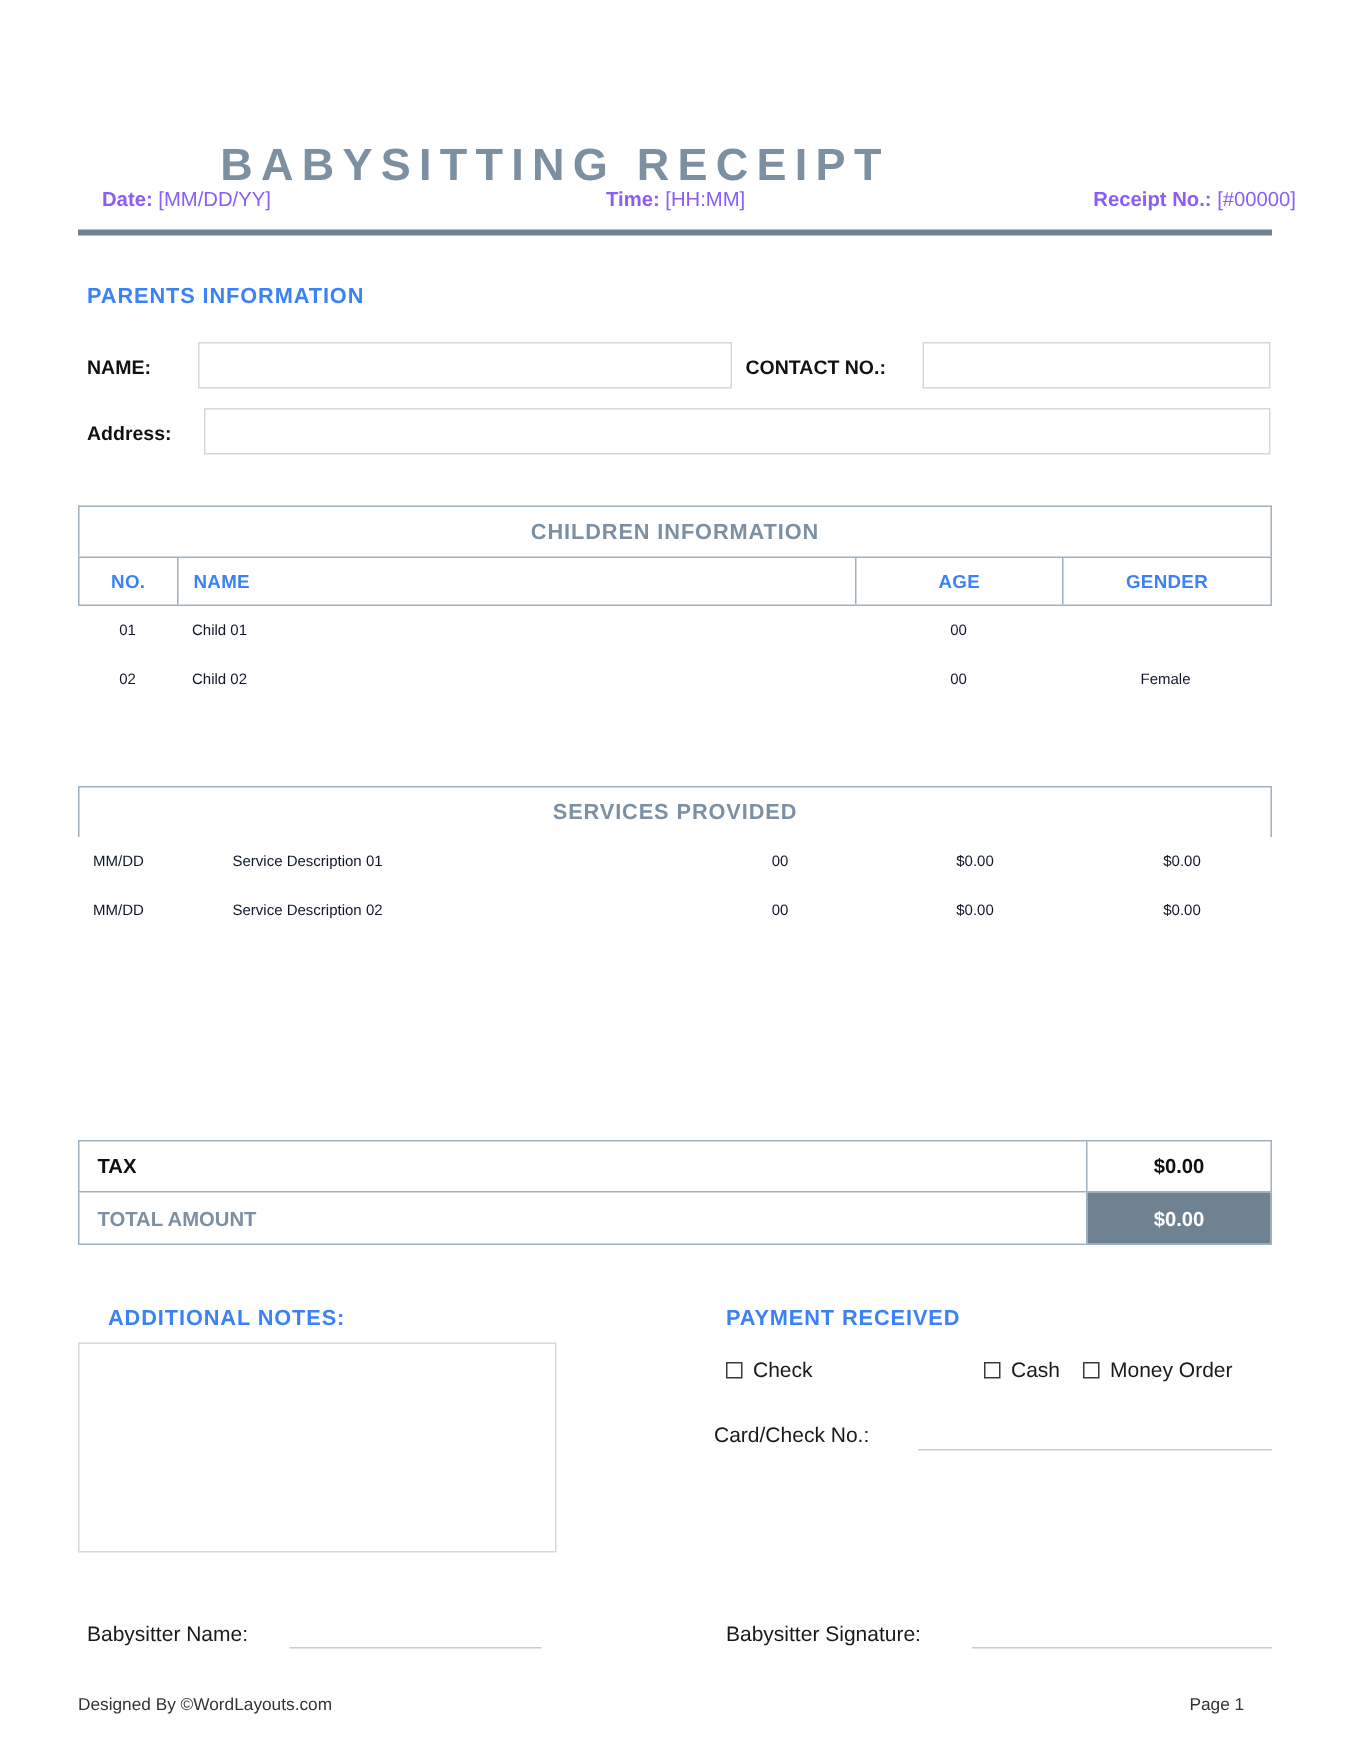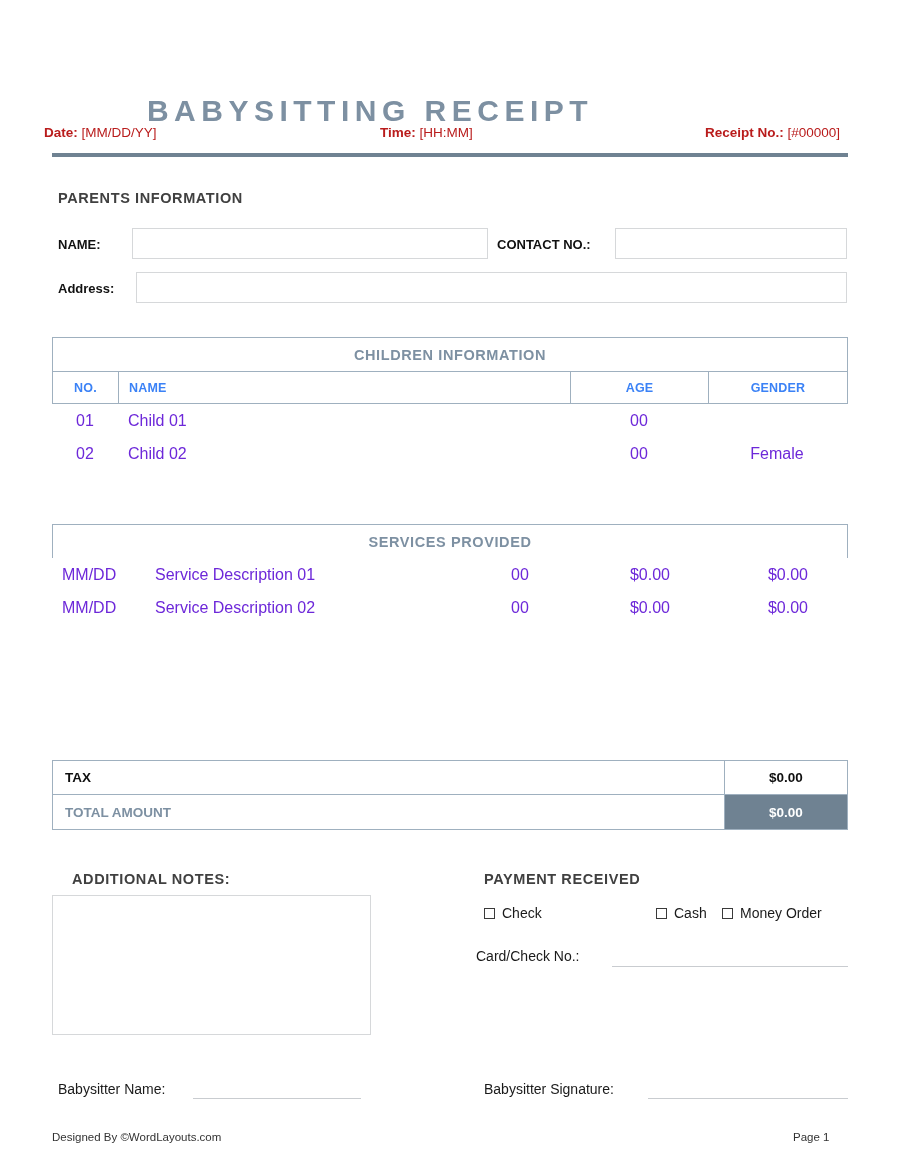--- a/index.html
+++ b/index.html
@@ -35,26 +35,26 @@
     font-size: 30px;
     font-weight: bold;
     letter-spacing: 5.5px;
     color: #7d90a2;
     margin-top: 32px;
   }
 
   
   .meta-row {
     position: absolute;
-    left: 44px;
+    left: 68px;
     top: 125px;
     width: 796px;
     height: 20px;
     font-size: 13.5px;
-    color: #b91c1c;
+    color: #8b5cf6;
   }
   .meta-item { position: absolute; white-space: nowrap; }
   .meta-item b { font-weight: bold; }
   .meta-date { left: 0; }
   .meta-time { left: 336px; }
   .meta-receipt { right: 0; }
 
   .header-rule {
     position: absolute;
     left: 52px;
@@ -63,21 +63,21 @@
     height: 4px;
     background: #6f8292;
   }
 
   
   .section-heading {
     position: absolute;
     font-size: 14.5px;
     font-weight: bold;
     letter-spacing: 0.6px;
-    color: #404040;
+    color: #3b82f6;
     white-space: nowrap;
   }
 
   
   .field-label {
     position: absolute;
     font-size: 13px;
     font-weight: bold;
     color: #111;
     white-space: nowrap;
@@ -120,22 +120,22 @@
     height: 100%;
     letter-spacing: 0.2px;
   }
   .tbl-head .cell:last-child { border-right: none; }
   .tbl-row {
     display: flex;
     height: 33px;
     box-sizing: border-box;
   }
   .tbl-row .cell {
-    font-size: 16px;
-    color: #6d28d9;
+    font-size: 10px;
+    color: #0f172a;
     display: flex;
     align-items: center;
     box-sizing: border-box;
     height: 100%;
   }
   .c-left   { justify-content: flex-start; }
   .c-center { justify-content: center; }
   .pad-l10  { padding-left: 10px; }
 
   

